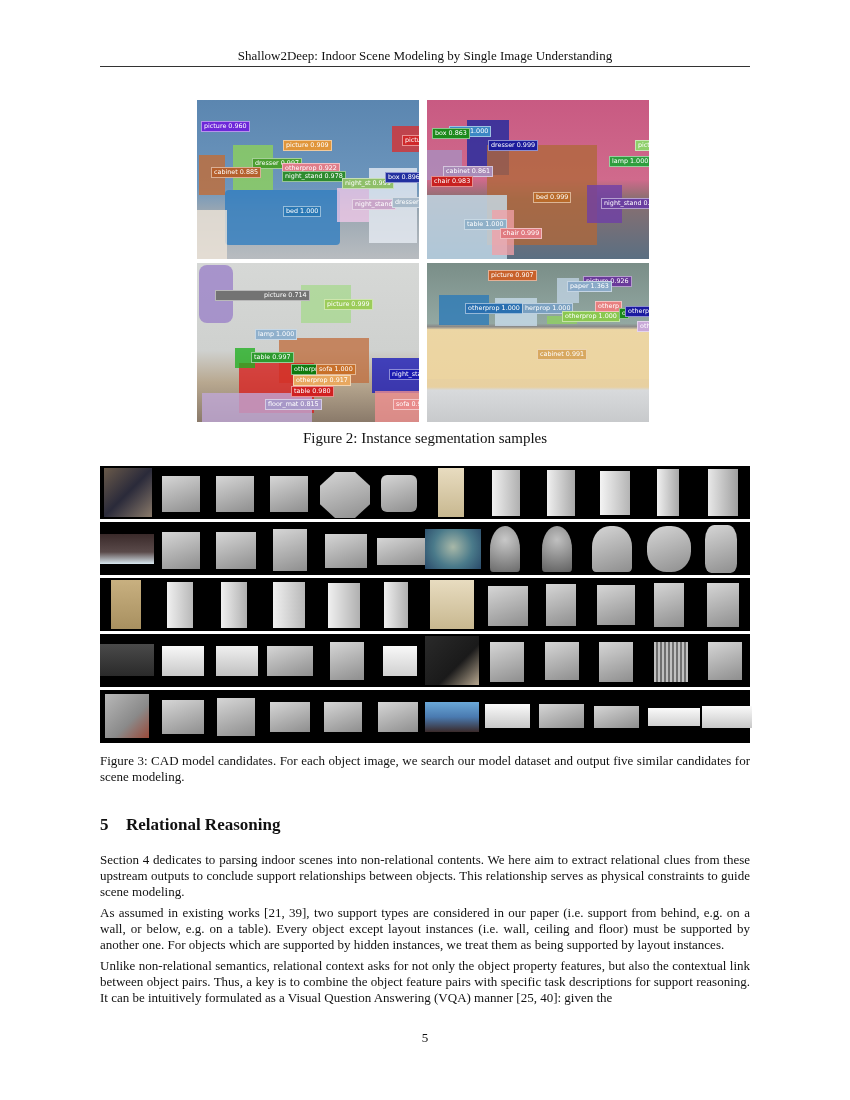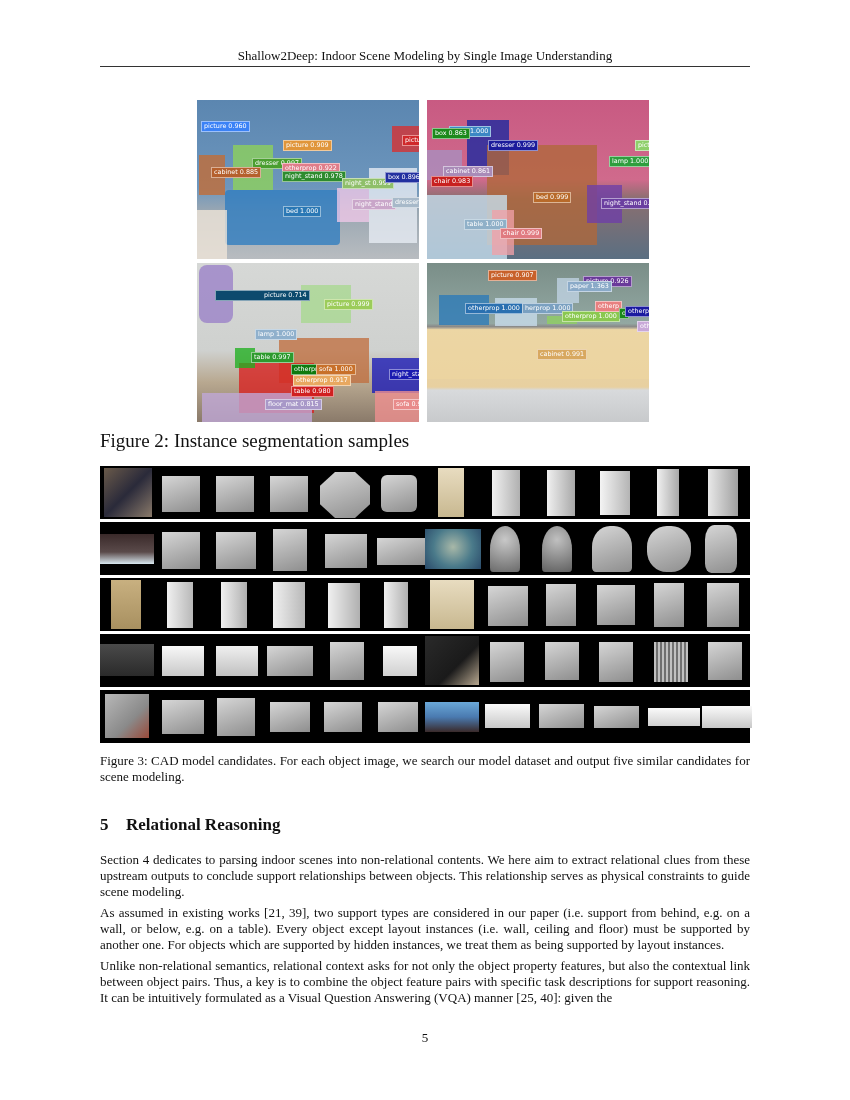--- a/index.html
+++ b/index.html
@@ -6,21 +6,21 @@
   body { width:850px; height:1100px; position:relative; font-family:"Liberation Serif", "DejaVu Serif", serif; color:#111; overflow:hidden; }
   .running-head { position:absolute; left:100px; top:48px; width:650px; text-align:center; font-size:13px; }
   .head-rule { position:absolute; left:100px; top:66px; width:650px; height:0; border-top:1px solid #333; }
 
   
   .fig2 { position:absolute; left:197px; top:100px; width:448px; height:322px; }
   .seg { position:absolute; width:222px; height:159px; overflow:hidden; }
   .seg .bg { position:absolute; inset:0; }
   .seg .shape { position:absolute; opacity:0.78; }
   .seg .lbl { position:absolute; font-family:"DejaVu Sans", sans-serif; font-size:6.4px; color:#fff; padding:0 2px; line-height:9px; white-space:nowrap; border:0.5px solid rgba(255,255,255,0.5); }
-  .cap { position:absolute; font-size:19px; text-align:left; }
+  .cap { position:absolute; font-size:15px; text-align:center; }
 
   
   .fig3 { position:absolute; left:100px; top:466px; width:650px; height:280px; background:#fff; }
   .cad-row { position:absolute; left:0; width:650px; height:53px; background:#000; }
   .photo { position:absolute; top:2px; height:49px; width:48px; }
   .model { position:absolute; background:linear-gradient(160deg,#d6d6d6,#8e8e8e); }
 
   .fig3-cap { position:absolute; left:100px; top:753px; width:650px; font-size:13px; line-height:16px; text-align:justify; }
   .sec-title { position:absolute; left:100px; top:815px; font-size:17px; font-weight:bold; }
   .sec-title .num { display:inline-block; width:26px; }
@@ -37,21 +37,21 @@
 
   <div class="seg" style="left:0;top:0;">
     <div class="bg" style="background:linear-gradient(180deg,#5b86b0 0%,#6d96bd 55%,#9aa7b2 70%,#b8bcc0 100%);"></div>
     <div class="shape" style="left:2px;top:55px;width:26px;height:40px;background:#c46b33;"></div>
     <div class="shape" style="left:36px;top:45px;width:40px;height:45px;background:#8ed25a;"></div>
     <div class="shape" style="left:28px;top:90px;width:115px;height:55px;background:#2e7cc0;border-radius:4px;"></div>
     <div class="shape" style="left:140px;top:88px;width:32px;height:34px;background:#f0c8e8;"></div>
     <div class="shape" style="left:172px;top:68px;width:48px;height:75px;background:#e8edf5;"></div>
     <div class="shape" style="left:195px;top:26px;width:27px;height:26px;background:#d83030;"></div>
     <div class="shape" style="left:0;top:110px;width:30px;height:49px;background:#efe6d8;"></div>
-    <span class="lbl" style="left:4px;top:21px;background:#3b82f6;">picture 0.960</span>
+    <span class="lbl" style="left:4px;top:21px;background:#6d28d9;">picture 0.960</span>
     <span class="lbl" style="left:86px;top:40px;background:#e0953a;">picture 0.909</span>
     <span class="lbl" style="left:205px;top:35px;background:#d0282a;">picture</span>
     <span class="lbl" style="left:55px;top:58px;background:#4a9e2f;">dresser 0.997</span>
     <span class="lbl" style="left:85px;top:63px;background:#e07d8a;">otherprop 0.922</span>
     <span class="lbl" style="left:14px;top:67px;background:#b5602d;">cabinet 0.885</span>
     <span class="lbl" style="left:85px;top:71px;background:#2e8b2e;">night_stand 0.978</span>
     <span class="lbl" style="left:145px;top:66px;background:#8fbf6a;margin-top:12px;">night_st 0.999</span>
     <span class="lbl" style="left:188px;top:72px;background:#2230a0;">box 0.896</span>
     <span class="lbl" style="left:155px;top:99px;background:#c9a6c9;">night_stand</span>
     <span class="lbl" style="left:195px;top:97px;background:#a7b9c9;">dresser 0</span>
@@ -82,21 +82,21 @@
   <div class="seg" style="left:0;top:163px;">
     <div class="bg" style="background:linear-gradient(180deg,#d6d8d6 0%,#cfd1cf 55%,#b8a890 75%,#8a7a6a 100%);"></div>
     <div class="shape" style="left:2px;top:2px;width:34px;height:58px;background:#9a80c8;border-radius:8px;"></div>
     <div class="shape" style="left:104px;top:22px;width:50px;height:38px;background:#a8d890;"></div>
     <div class="shape" style="left:82px;top:75px;width:90px;height:45px;background:#c07040;"></div>
     <div class="shape" style="left:42px;top:100px;width:75px;height:50px;background:#d82020;"></div>
     <div class="shape" style="left:175px;top:95px;width:47px;height:35px;background:#1a1ab8;"></div>
     <div class="shape" style="left:5px;top:130px;width:110px;height:29px;background:#c0a8d8;"></div>
     <div class="shape" style="left:178px;top:128px;width:44px;height:31px;background:#f09090;"></div>
     <div class="shape" style="left:38px;top:85px;width:20px;height:20px;background:#20b020;"></div>
-    <span class="lbl" style="left:18px;top:27px;background:#0c4a6e;padding-left:48px;">picture 0.714</span>
+    <span class="lbl" style="left:18px;top:27px;background:#737373;padding-left:48px;">picture 0.714</span>
     <span class="lbl" style="left:127px;top:36px;background:#9ccc5a;">picture 0.999</span>
     <span class="lbl" style="left:58px;top:66px;background:#8fb0cc;">lamp 1.000</span>
     <span class="lbl" style="left:54px;top:89px;background:#2e9a2e;">table 0.997</span>
     <span class="lbl" style="left:94px;top:101px;background:#0e7a0e;">otherpr</span>
     <span class="lbl" style="left:119px;top:101px;background:#c8702a;">sofa 1.000</span>
     <span class="lbl" style="left:96px;top:112px;background:#e8a860;">otherprop 0.917</span>
     <span class="lbl" style="left:94px;top:123px;background:#d02020;">table 0.980</span>
     <span class="lbl" style="left:192px;top:106px;background:#1a1ab0;">night_stan</span>
     <span class="lbl" style="left:36px;top:136px;background:#a898c8;margin-left:32px;">floor_mat 0.815</span>
     <span class="lbl" style="left:196px;top:136px;background:#e88a8a;">sofa 0.9</span>

